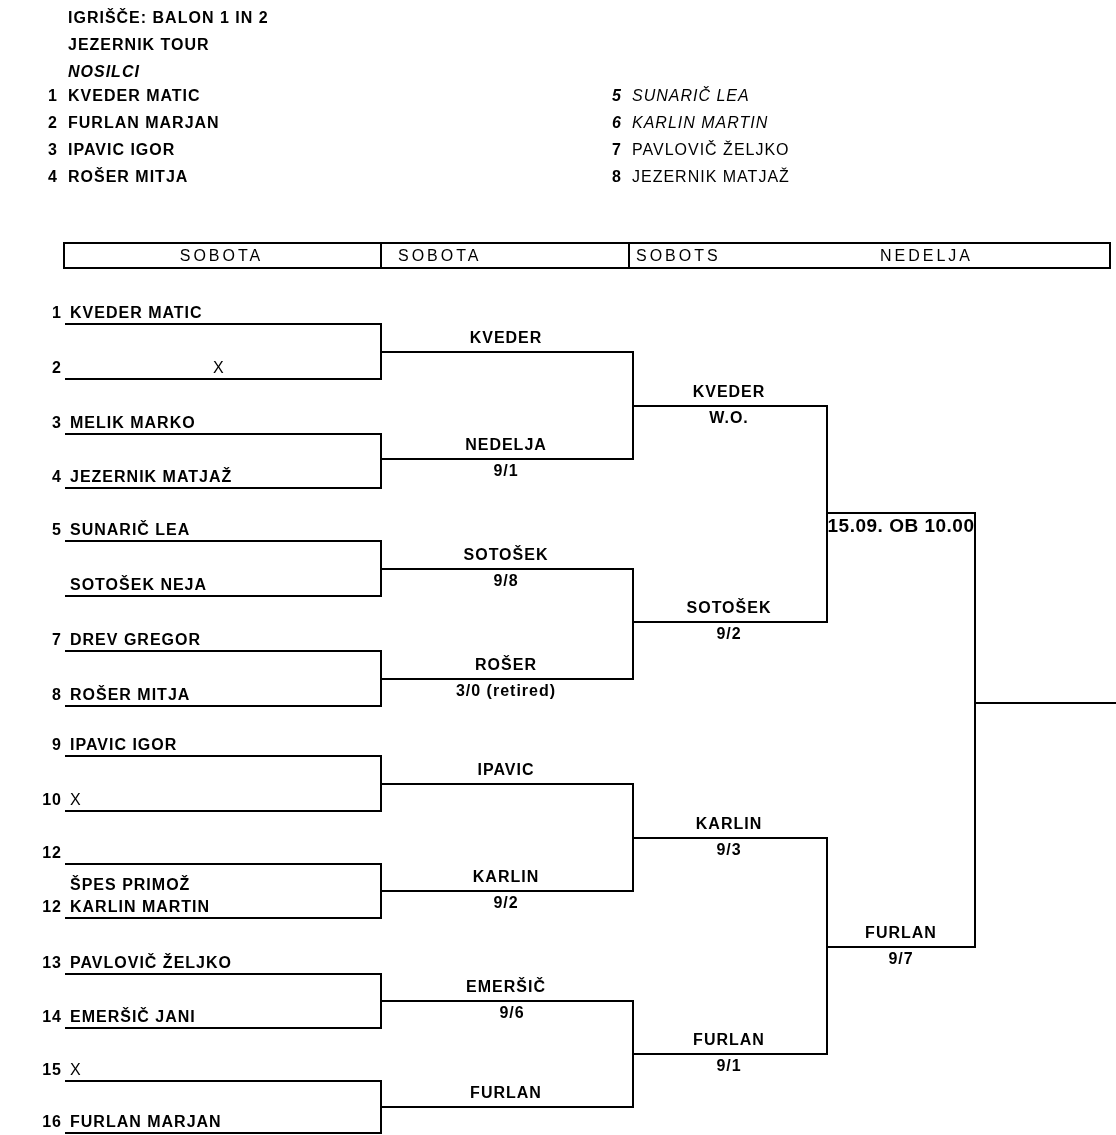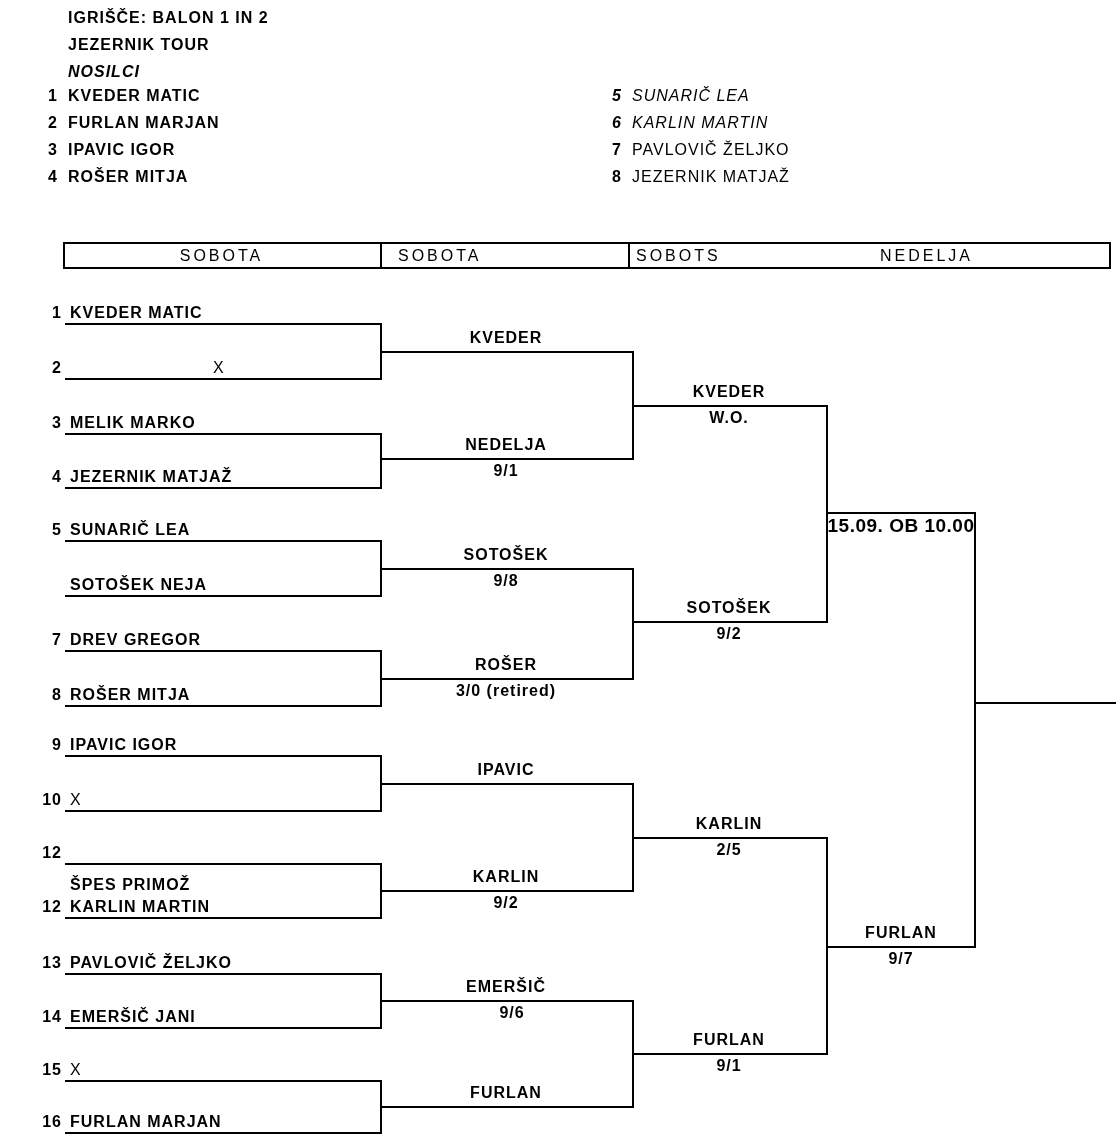--- a/index.html
+++ b/index.html
@@ -146,21 +146,21 @@
 <div class="hl" style="left:632px;top:405px;width:196px"></div>
 <div class="hl" style="left:632px;top:621px;width:196px"></div>
 <div class="hl" style="left:632px;top:837px;width:196px"></div>
 <div class="hl" style="left:632px;top:1053px;width:196px"></div>
 
 <div class="lbl" style="left:632px;width:194px;top:383px">KVEDER</div>
 <div class="lbl" style="left:632px;width:194px;top:409px">W.O.</div>
 <div class="lbl" style="left:632px;width:194px;top:599px">SOTOŠEK</div>
 <div class="lbl" style="left:632px;width:194px;top:625px">9/2</div>
 <div class="lbl" style="left:632px;width:194px;top:815px">KARLIN</div>
-<div class="lbl" style="left:632px;width:194px;top:841px">2/5</div>
+<div class="lbl" style="left:632px;width:194px;top:841px">9/3</div>
 <div class="lbl" style="left:632px;width:194px;top:1031px">FURLAN</div>
 <div class="lbl" style="left:632px;width:194px;top:1057px">9/1</div>
 
 <div class="vl" style="left:826px;top:405px;height:218px"></div>
 <div class="vl" style="left:826px;top:837px;height:218px"></div>
 
 <div class="hl" style="left:826px;top:512px;width:150px"></div>
 <div class="hl" style="left:826px;top:946px;width:150px"></div>
 
 <div class="note" style="left:818px;width:166px;top:516px">15.09. OB 10.00</div>

